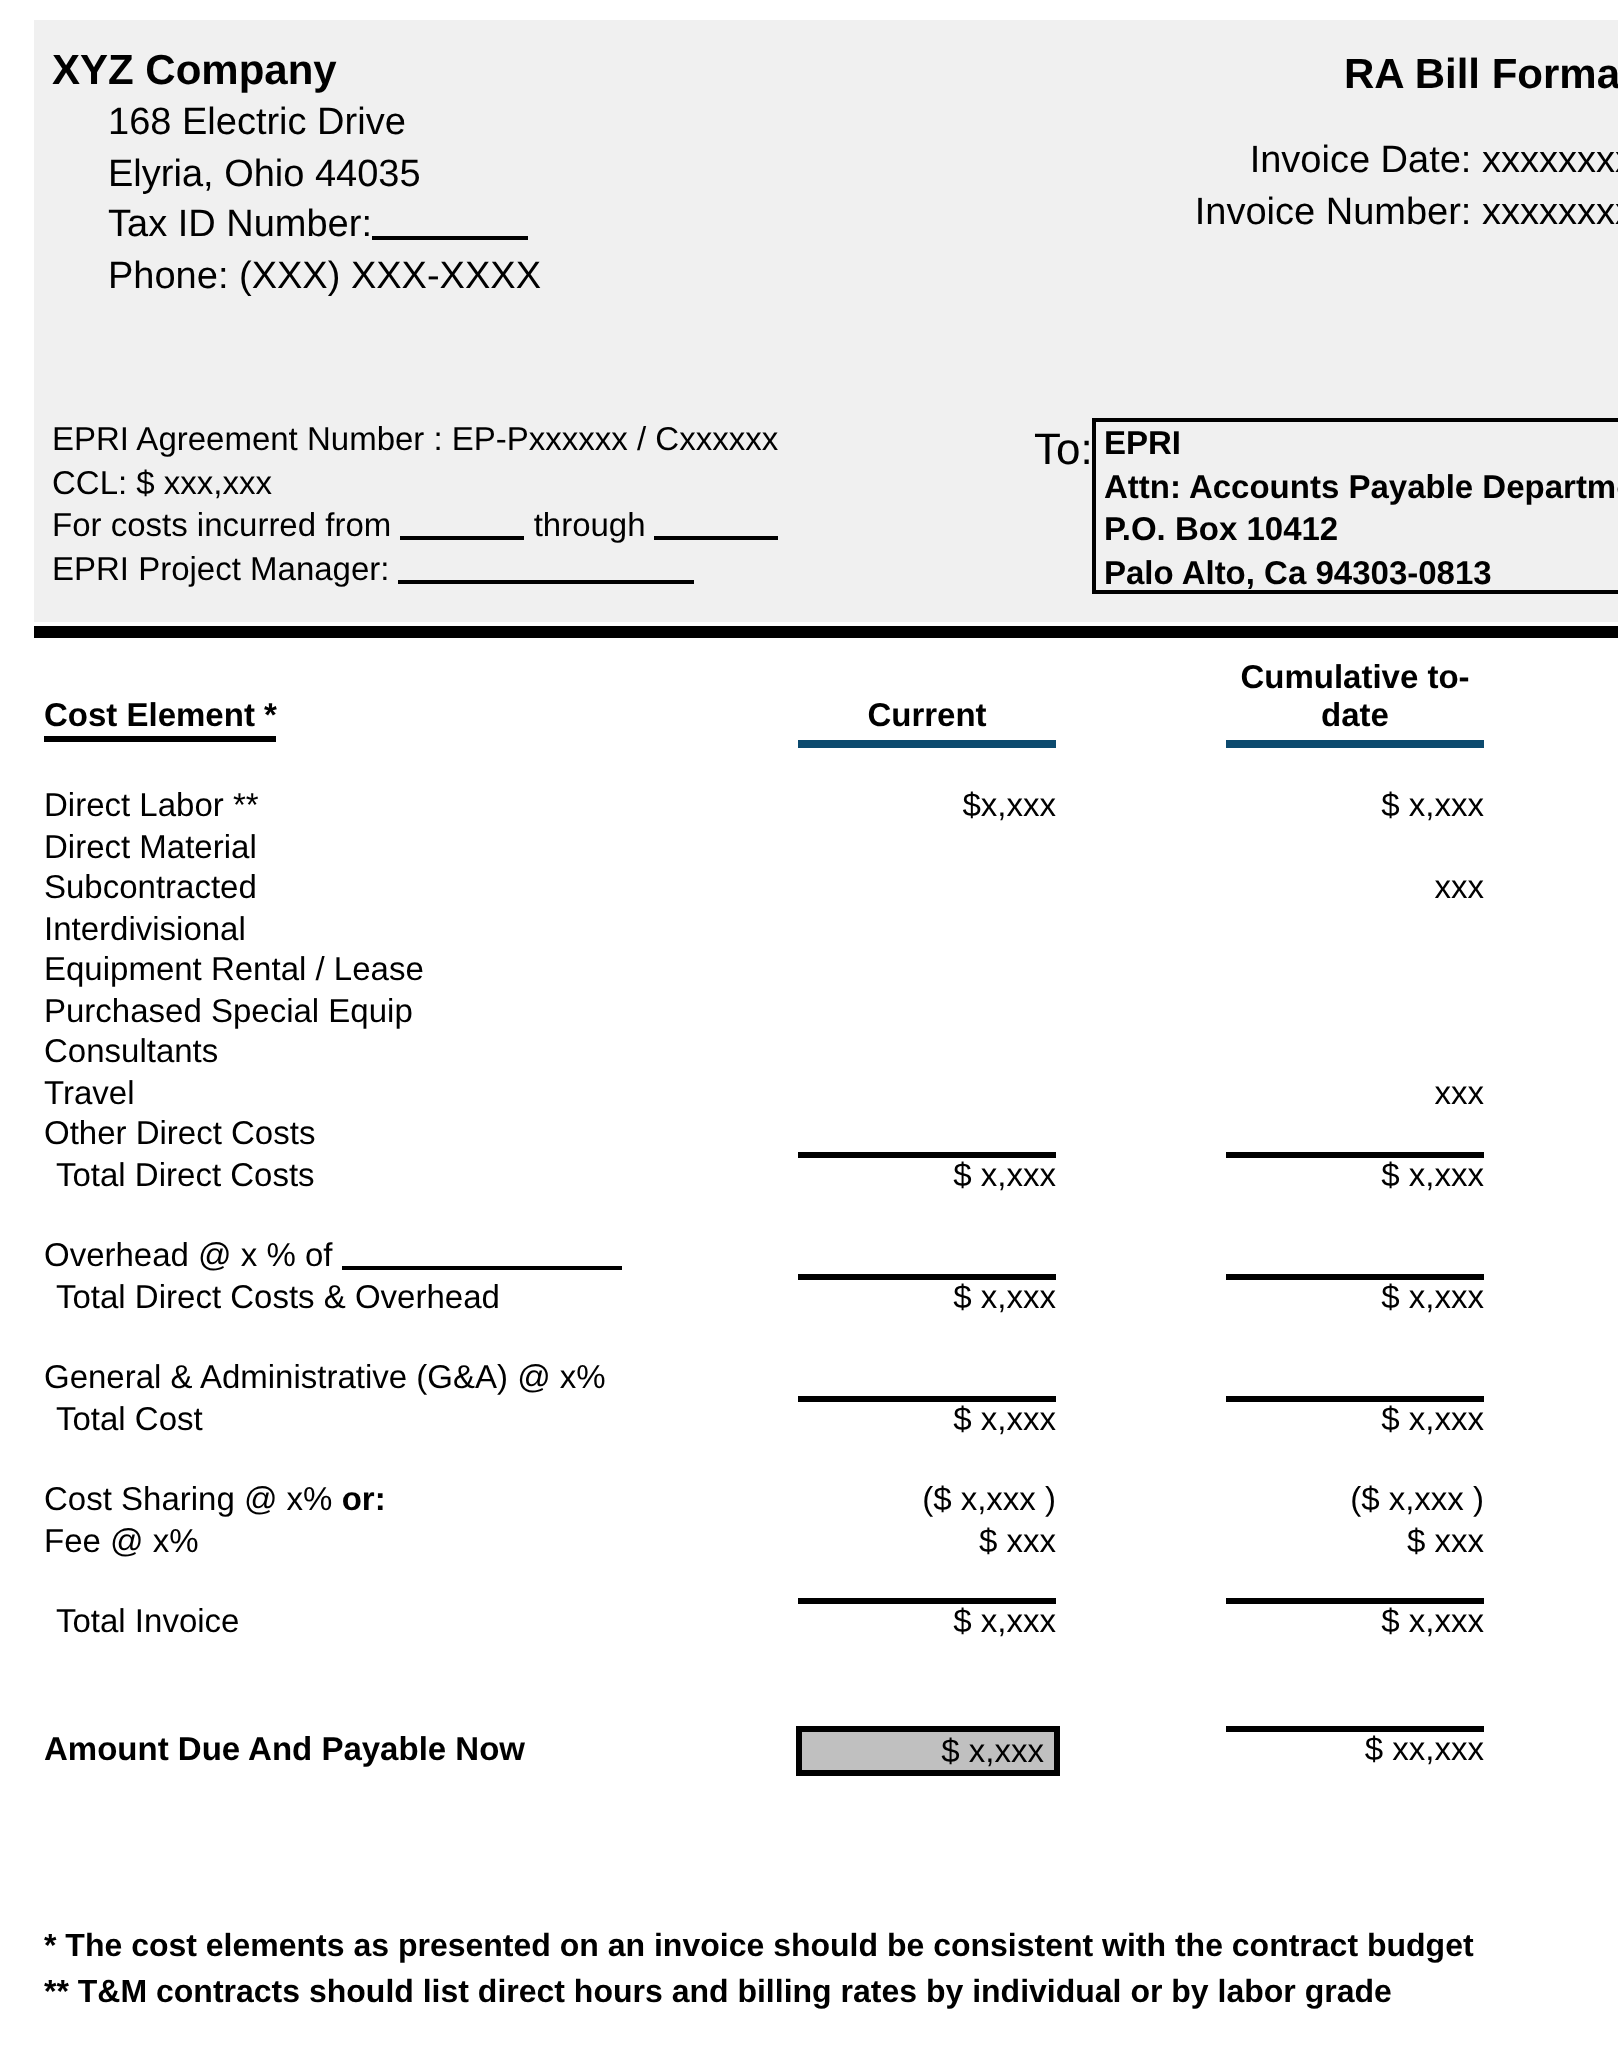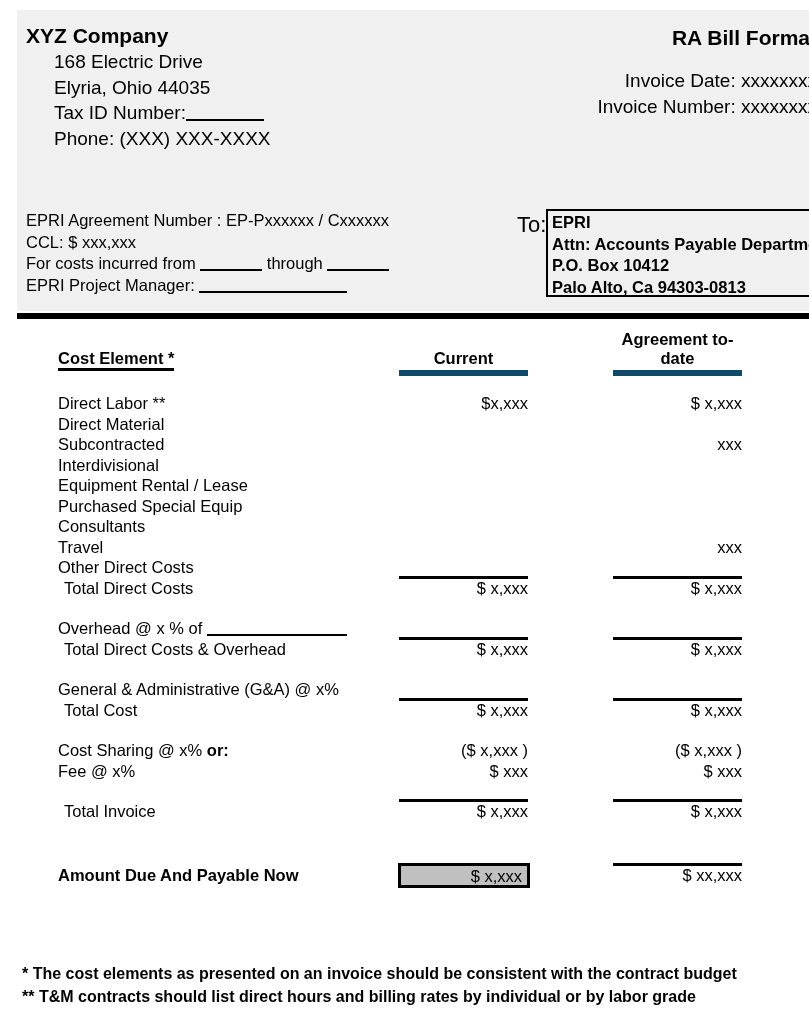--- a/index.html
+++ b/index.html
@@ -124,21 +124,20 @@
     font-size: 16.5px;
   }
   .row {
     position: relative;
     height: 20.5px;
   }
   .lbl {
     position: absolute;
     left: 22px;
     white-space: nowrap;
-    margin-left: 36px;
   }
   .lbl.indent { left: 28px; }
   .col1, .col2 {
     position: absolute;
     text-align: right;
     white-space: nowrap;
   }
   .col1 { left: 399px; width: 129px; }
   .col2 { left: 613px; width: 129px; }
 
@@ -147,21 +146,21 @@
     border-bottom: 3px solid #000;
     padding-bottom: 1px;
   }
   .col-head {
     position: absolute;
     text-align: center;
     font-weight: bold;
     line-height: 19px;
   }
   .col-head .bar {
-    border-bottom: 6px solid #0c4a6e;
+    border-bottom: 4px solid #0c4a6e;
     padding-bottom: 2px;
     display: block;
   }
   .head1 { left: 399px; width: 129px; }
   .head2 { left: 613px; width: 129px; }
 
   .ruled::before {
     content: "";
     position: absolute;
     left: 0;
@@ -239,21 +238,21 @@
 <div class="thick-divider"></div>
 
 <div class="table-area">
 
   <div class="row" style="height:42px;">
     <div class="lbl" style="top:23px;"><span class="hdr-label">Cost Element *</span></div>
     <div class="col-head head1" style="top:23px;">
         <span class="bar">Current</span>
       </div>
     <div class="col-head head2" style="top:4px;">
-      <span>Agreement to-</span>
+      <span>Cumulative to-</span>
       <span class="bar">date</span>
     </div>
   </div>
 
   <div style="height:26px;"></div>
 
   <div class="row">
     <div class="lbl">Direct Labor **</div>
     <div class="col1">$x,xxx</div>
     <div class="col2">$ x,xxx</div>

